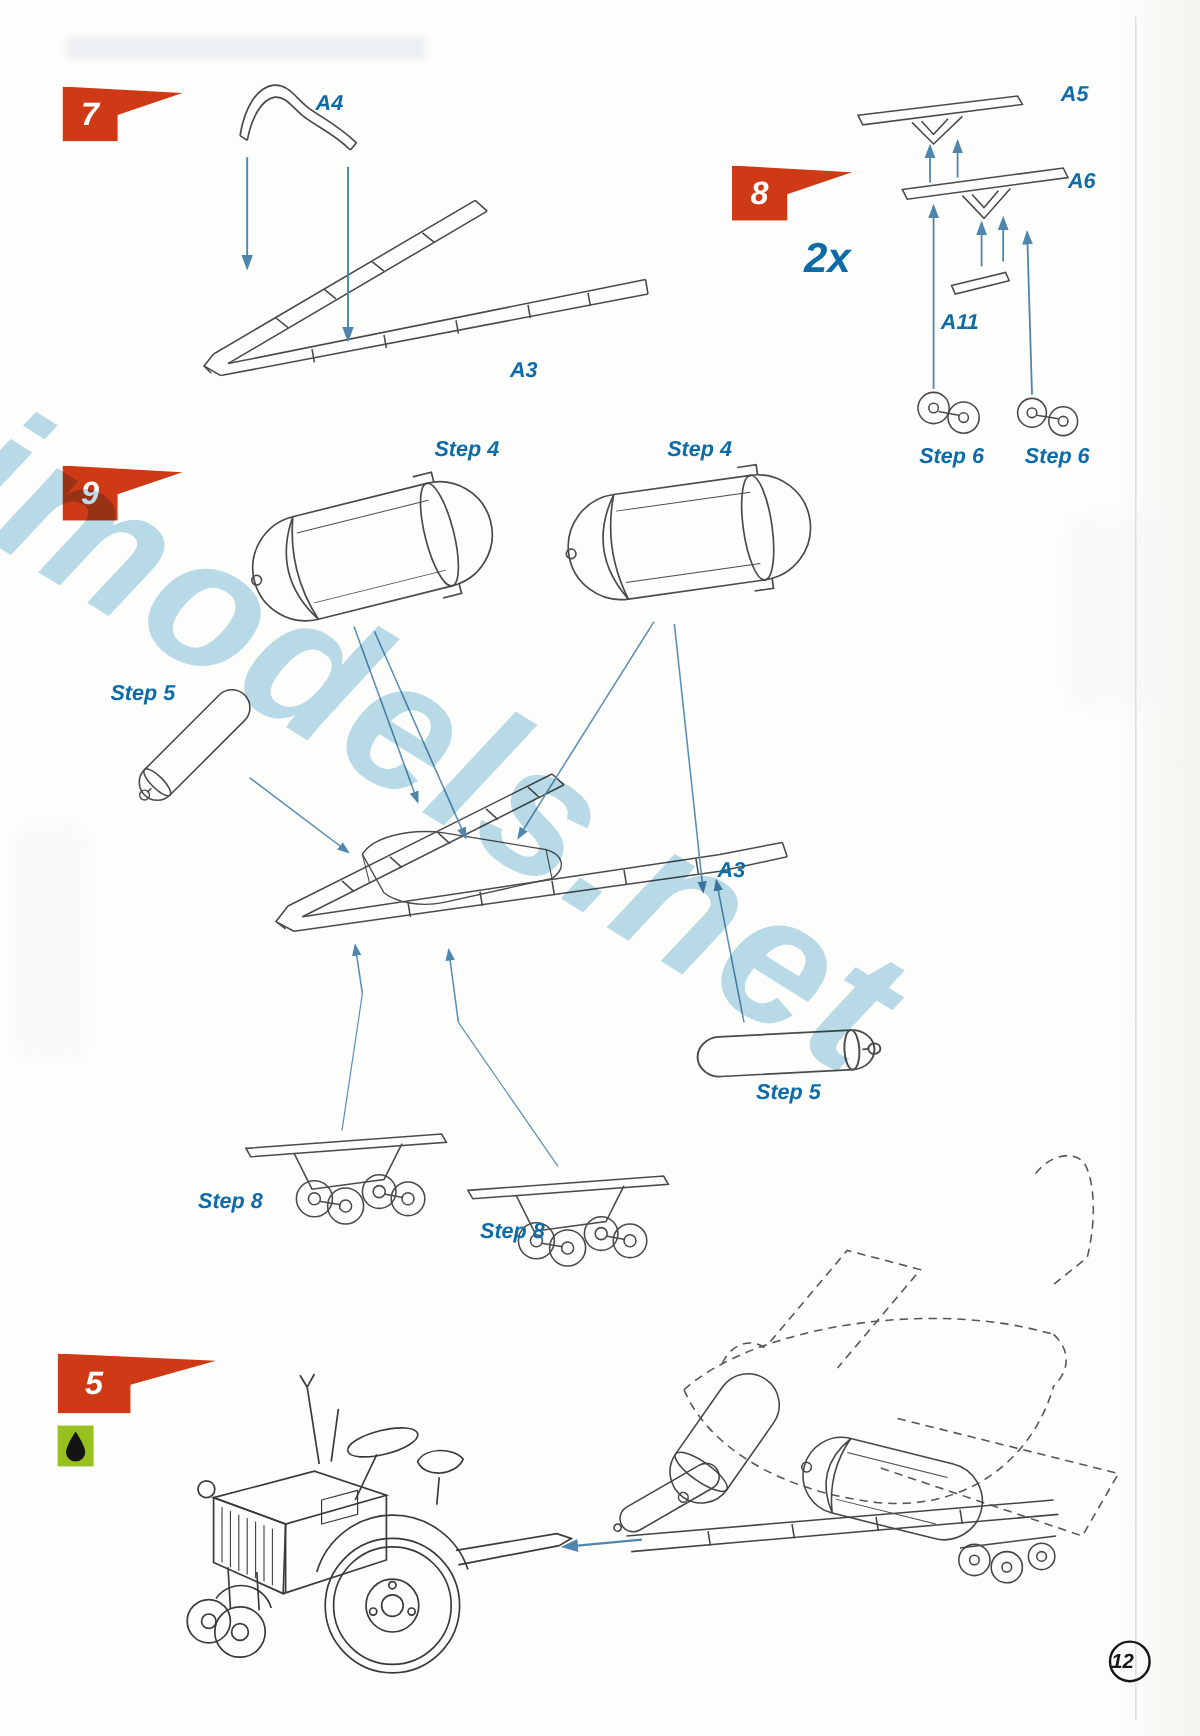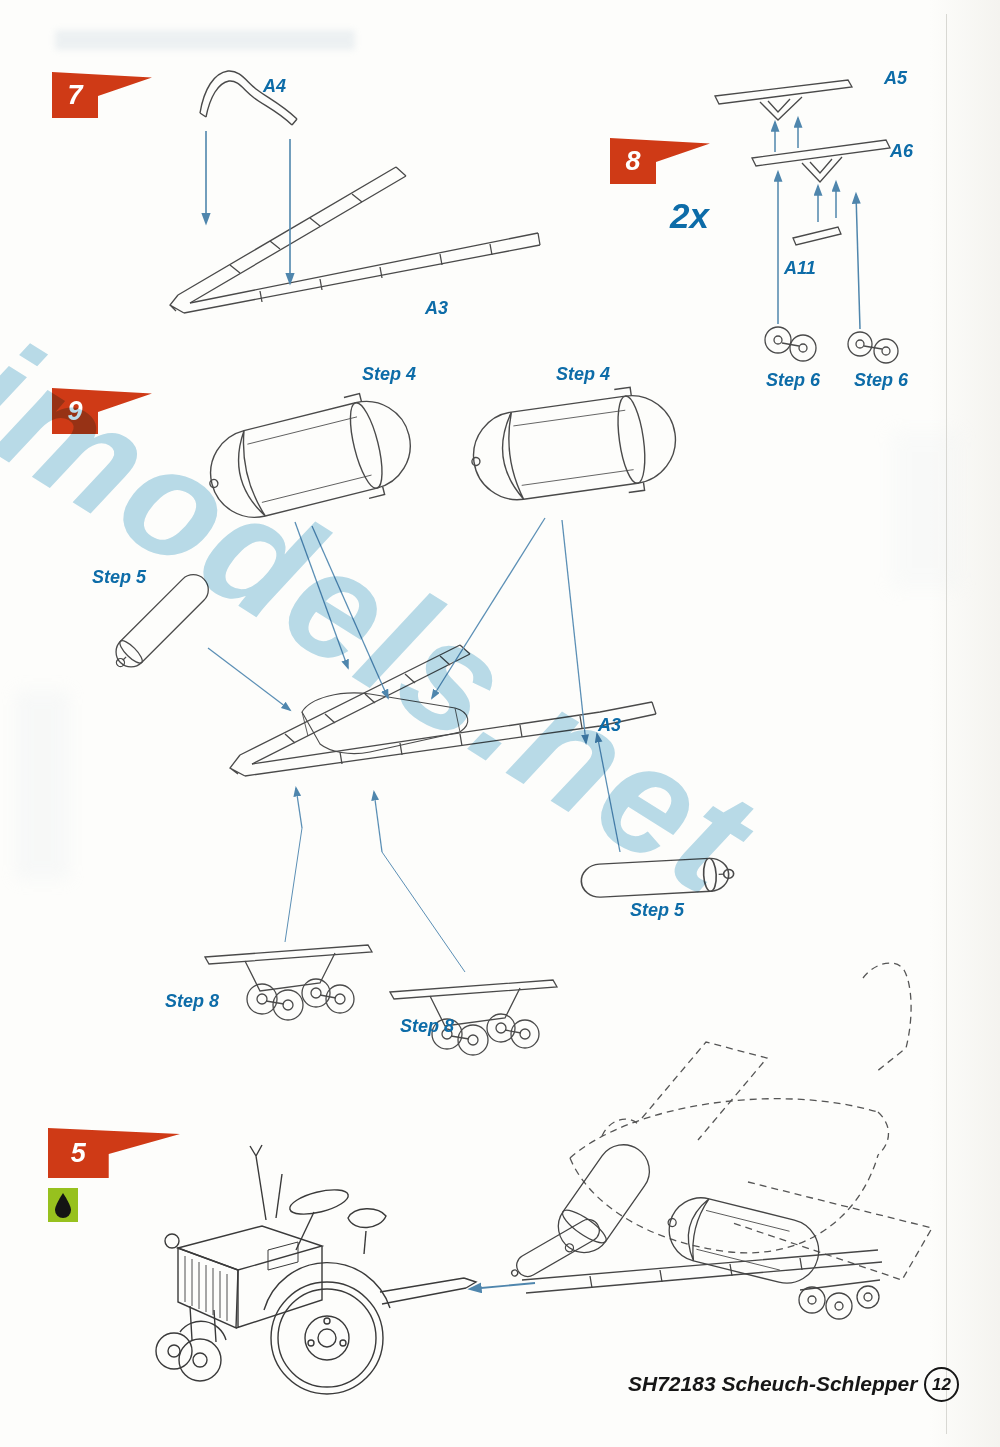--- a/index.html
+++ b/index.html
@@ -28,21 +28,21 @@
     transform:rotate(32deg);transform-origin:left top;
     font-size:155px;font-weight:bold;font-style:italic;letter-spacing:3px;
     color:#8fc6de;opacity:0.62;mix-blend-mode:multiply;pointer-events:none;
   }
   .paint-chip{position:absolute;left:48px;top:1188px;width:30px;height:34px;
     background:#97c11e;z-index:8;display:flex;align-items:center;justify-content:center;}
   .footer-title{position:absolute;left:628px;top:1372px;font-size:21px;
     font-weight:bold;font-style:italic;color:#161616;z-index:20;}
   .page-circle{position:absolute;left:924px;top:1367px;width:31px;height:31px;
     border:2.5px solid #161616;border-radius:50%;display:flex;align-items:center;
-    justify-content:center;font-size:17px;font-weight:bold;font-style:italic;
+    font-size:17px;font-weight:bold;font-style:italic;
     color:#161616;z-index:20;}
   .scanline{position:absolute;left:946px;top:14px;width:1px;height:1420px;
     background:#d8d8d3;z-index:2;}
   .ghost{position:absolute;z-index:1;pointer-events:none;}
   .g1{left:55px;top:30px;width:300px;height:20px;background:#c7d4de;opacity:.3;filter:blur(3px);}
   .g2{left:15px;top:690px;width:55px;height:190px;background:#dde4ea;opacity:.18;filter:blur(8px);}
   .g3{left:890px;top:430px;width:70px;height:160px;background:#e2e8ec;opacity:.15;filter:blur(9px);}
 </style>
 </head>
 <body>
@@ -295,18 +295,17 @@
       <circle cx="144" cy="401" r="18"></circle>
         <circle cx="144" cy="401" r="6"></circle>
       <path d="M150,382 A26,26 0 0 1 196,390"></path>
       <path d="M160,356 L162,390 M184,360 L186,392"></path>
       <path d="M350,342 L434,328 M352,354 L436,338 M434,328 L446,332 L436,338"></path>
     </g>
   </svg>
 
   <div class="watermark">jmodels.net</div>
 
-  <span class="footer-title">SH72183 Scheuch-Schlepper</span>
   <div class="page-circle">
     <span>12</span>
   </div>
 
 </div>
 
 </body></html>

